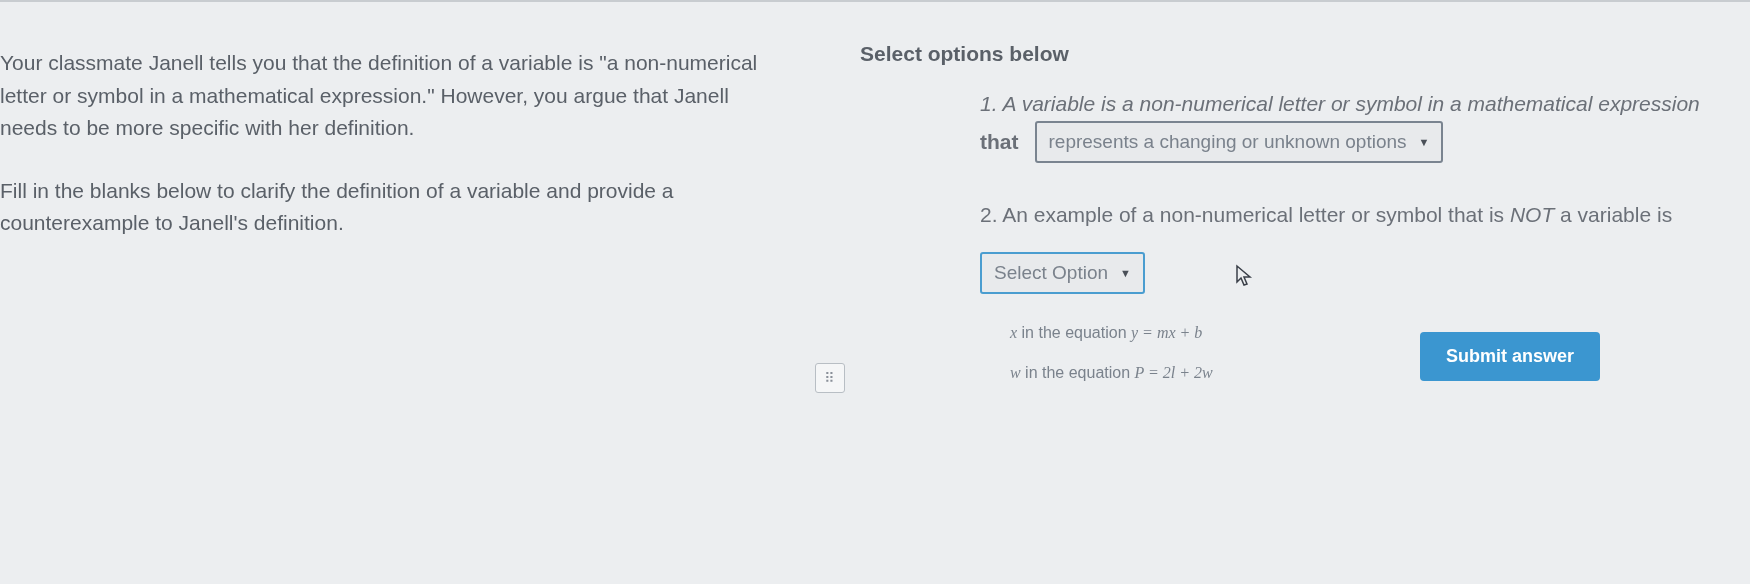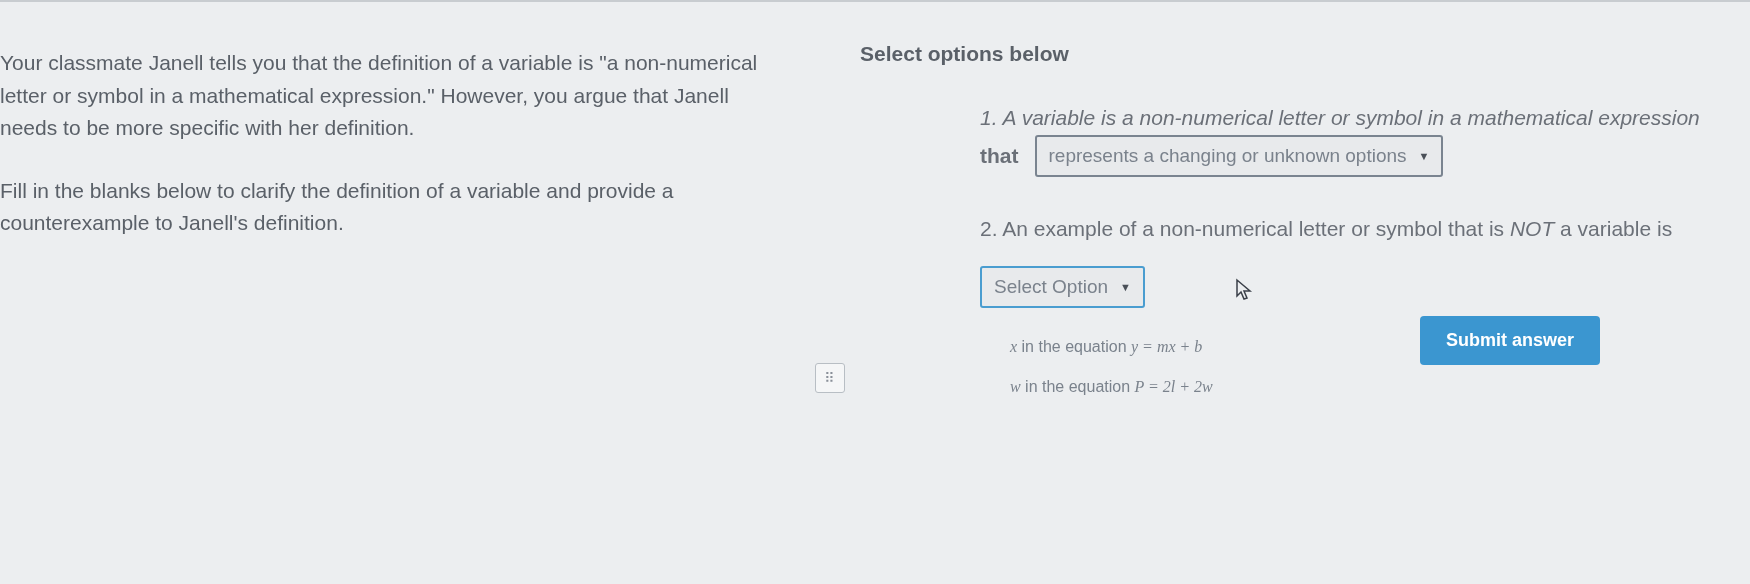--- a/index.html
+++ b/index.html
@@ -49,21 +49,21 @@
       letter-spacing: 1px;
     }
     .right-panel {
       flex: 1;
       padding: 40px 20px 30px 10px;
     }
     .right-header {
       font-size: 21px;
       color: #5a6068;
       font-weight: 600;
-      margin-bottom: 35px;
+      margin-bottom: 21px;
     }
     .problem-area {
       padding-left: 120px;
       font-size: 21px;
       color: #6b7078;
     }
     .problem-line {
       margin-bottom: 0;
       line-height: 1.6;
       font-style: italic;
@@ -121,21 +121,21 @@
       color: #7a828c;
       font-size: 16px;
     }
     .option-item .mathvar {
       font-style: italic;
       font-family: "Times New Roman", serif;
     }
     .submit-btn {
       position: absolute;
       right: 150px;
-      top: 314px;
+      top: 330px;
       background: #3b96d0;
       color: #fff;
       border: none;
       padding: 14px 26px;
       font-size: 18px;
       font-weight: 600;
       border-radius: 4px;
       cursor: pointer;
     }
     .math {

